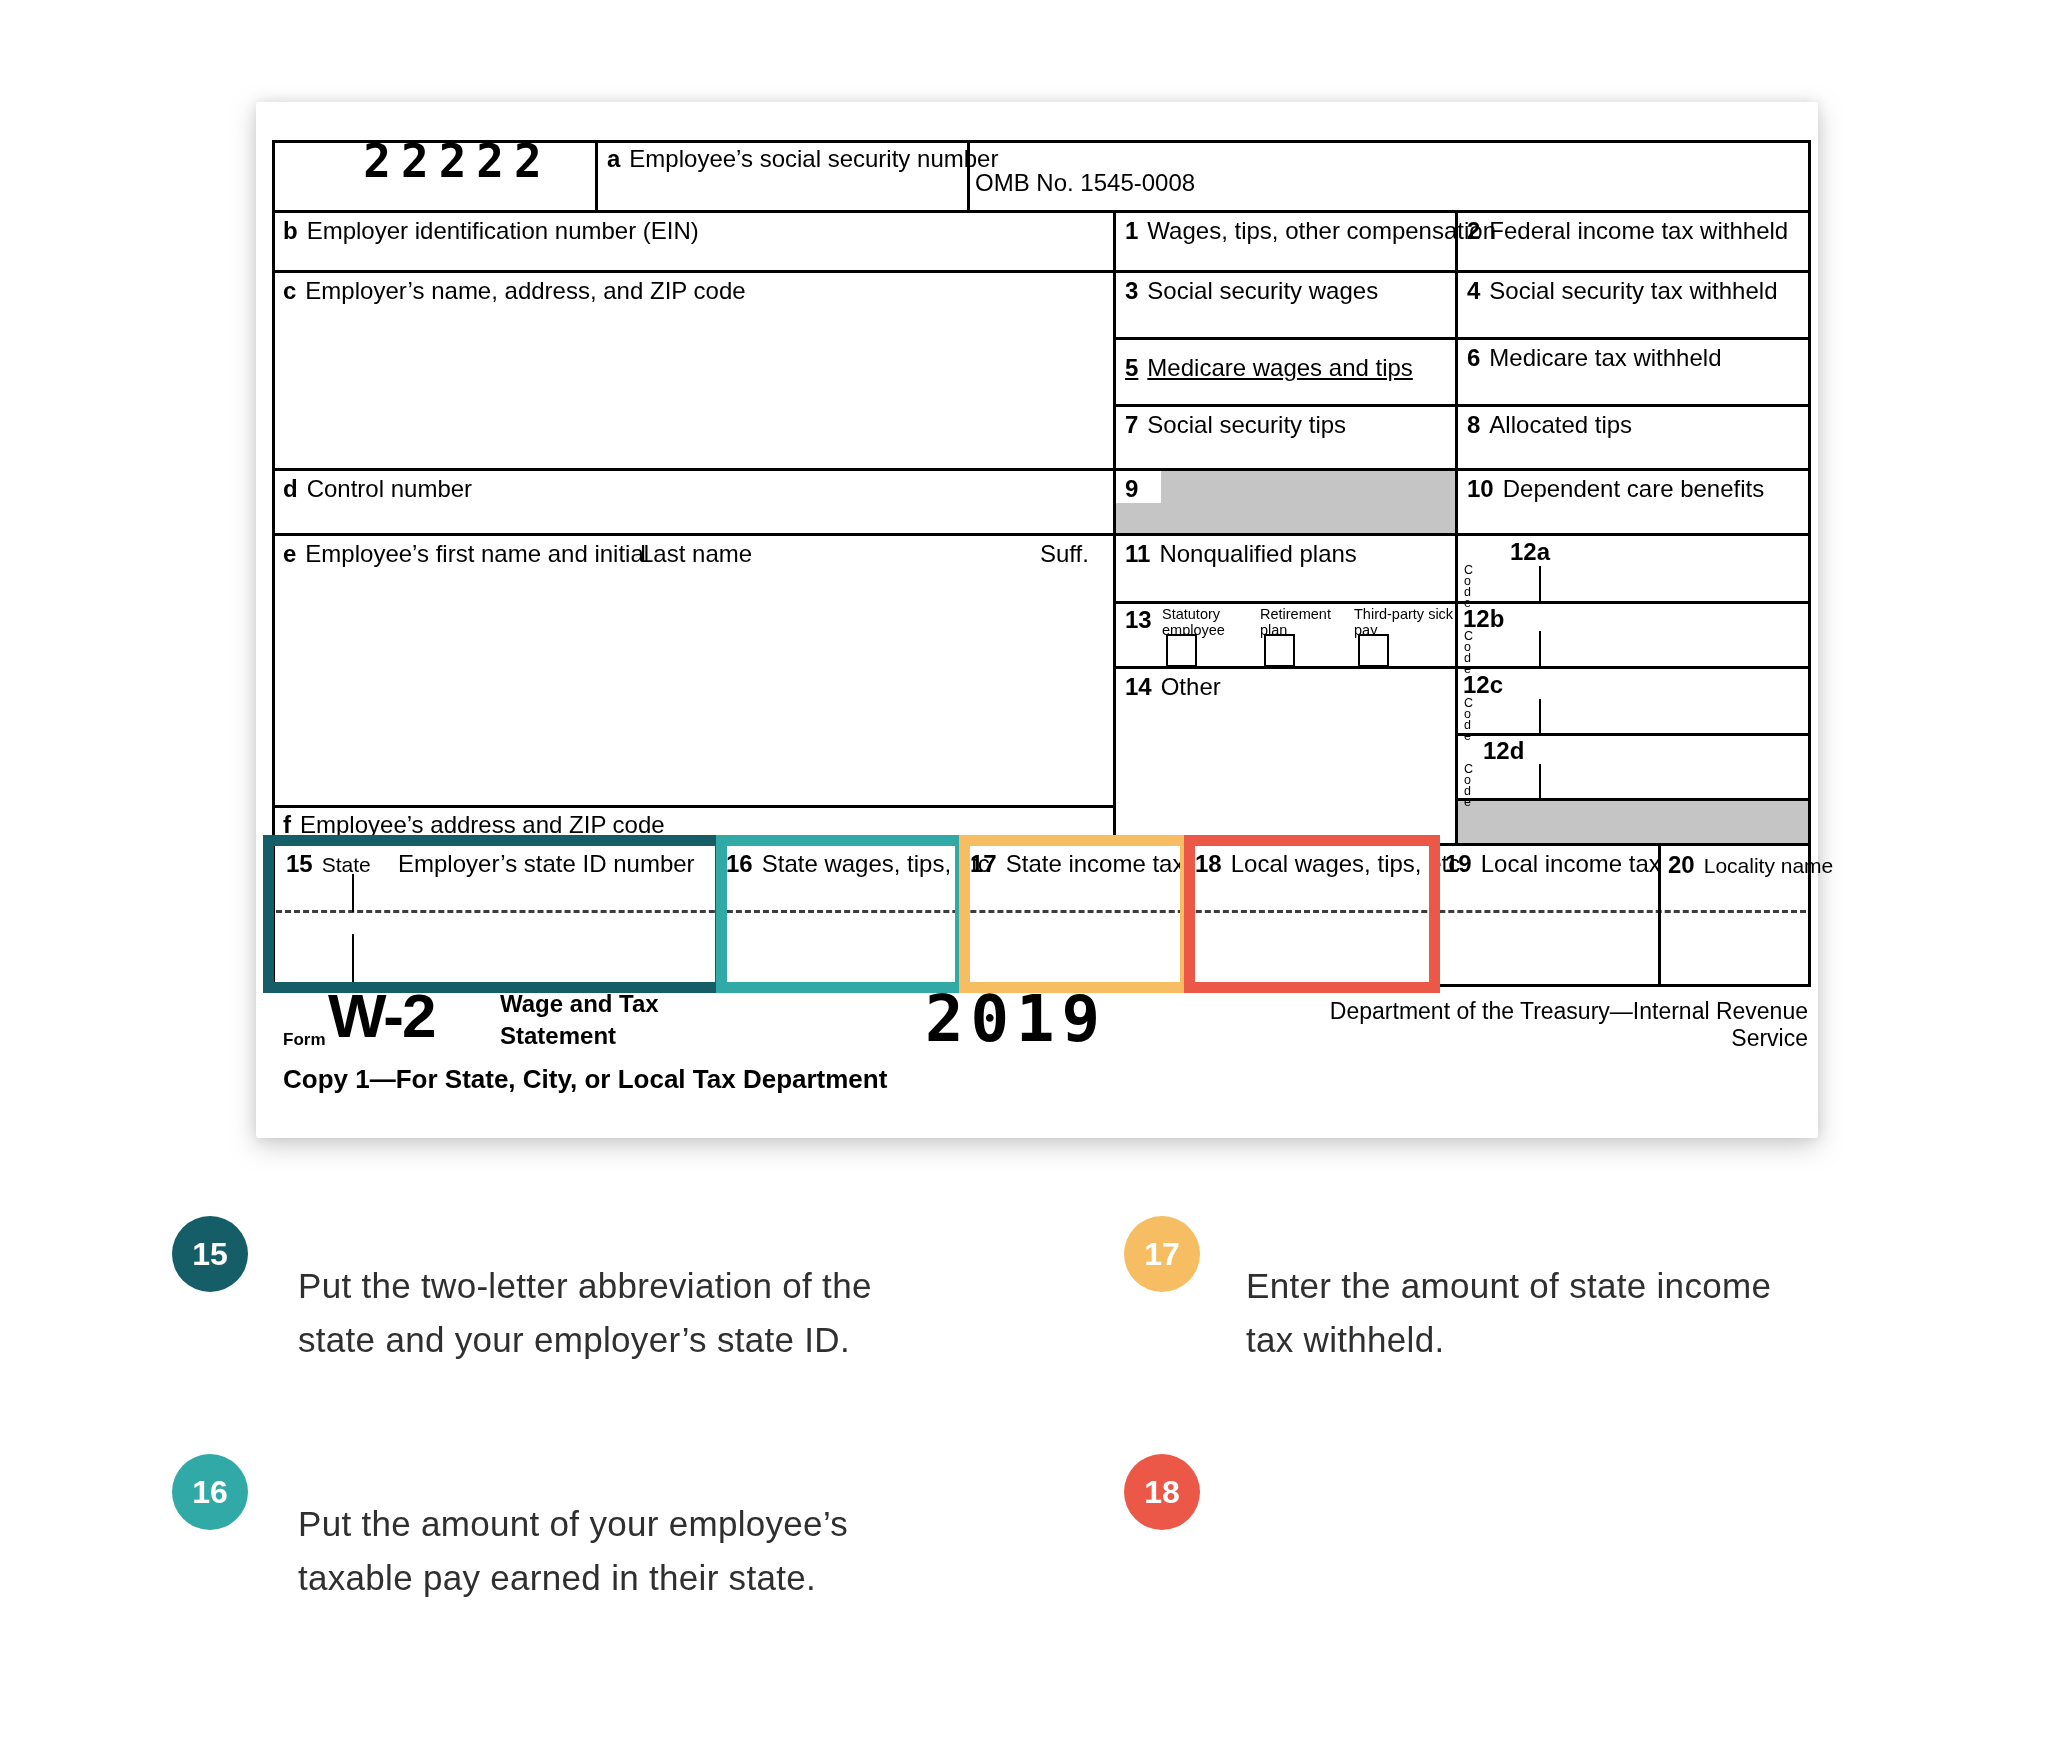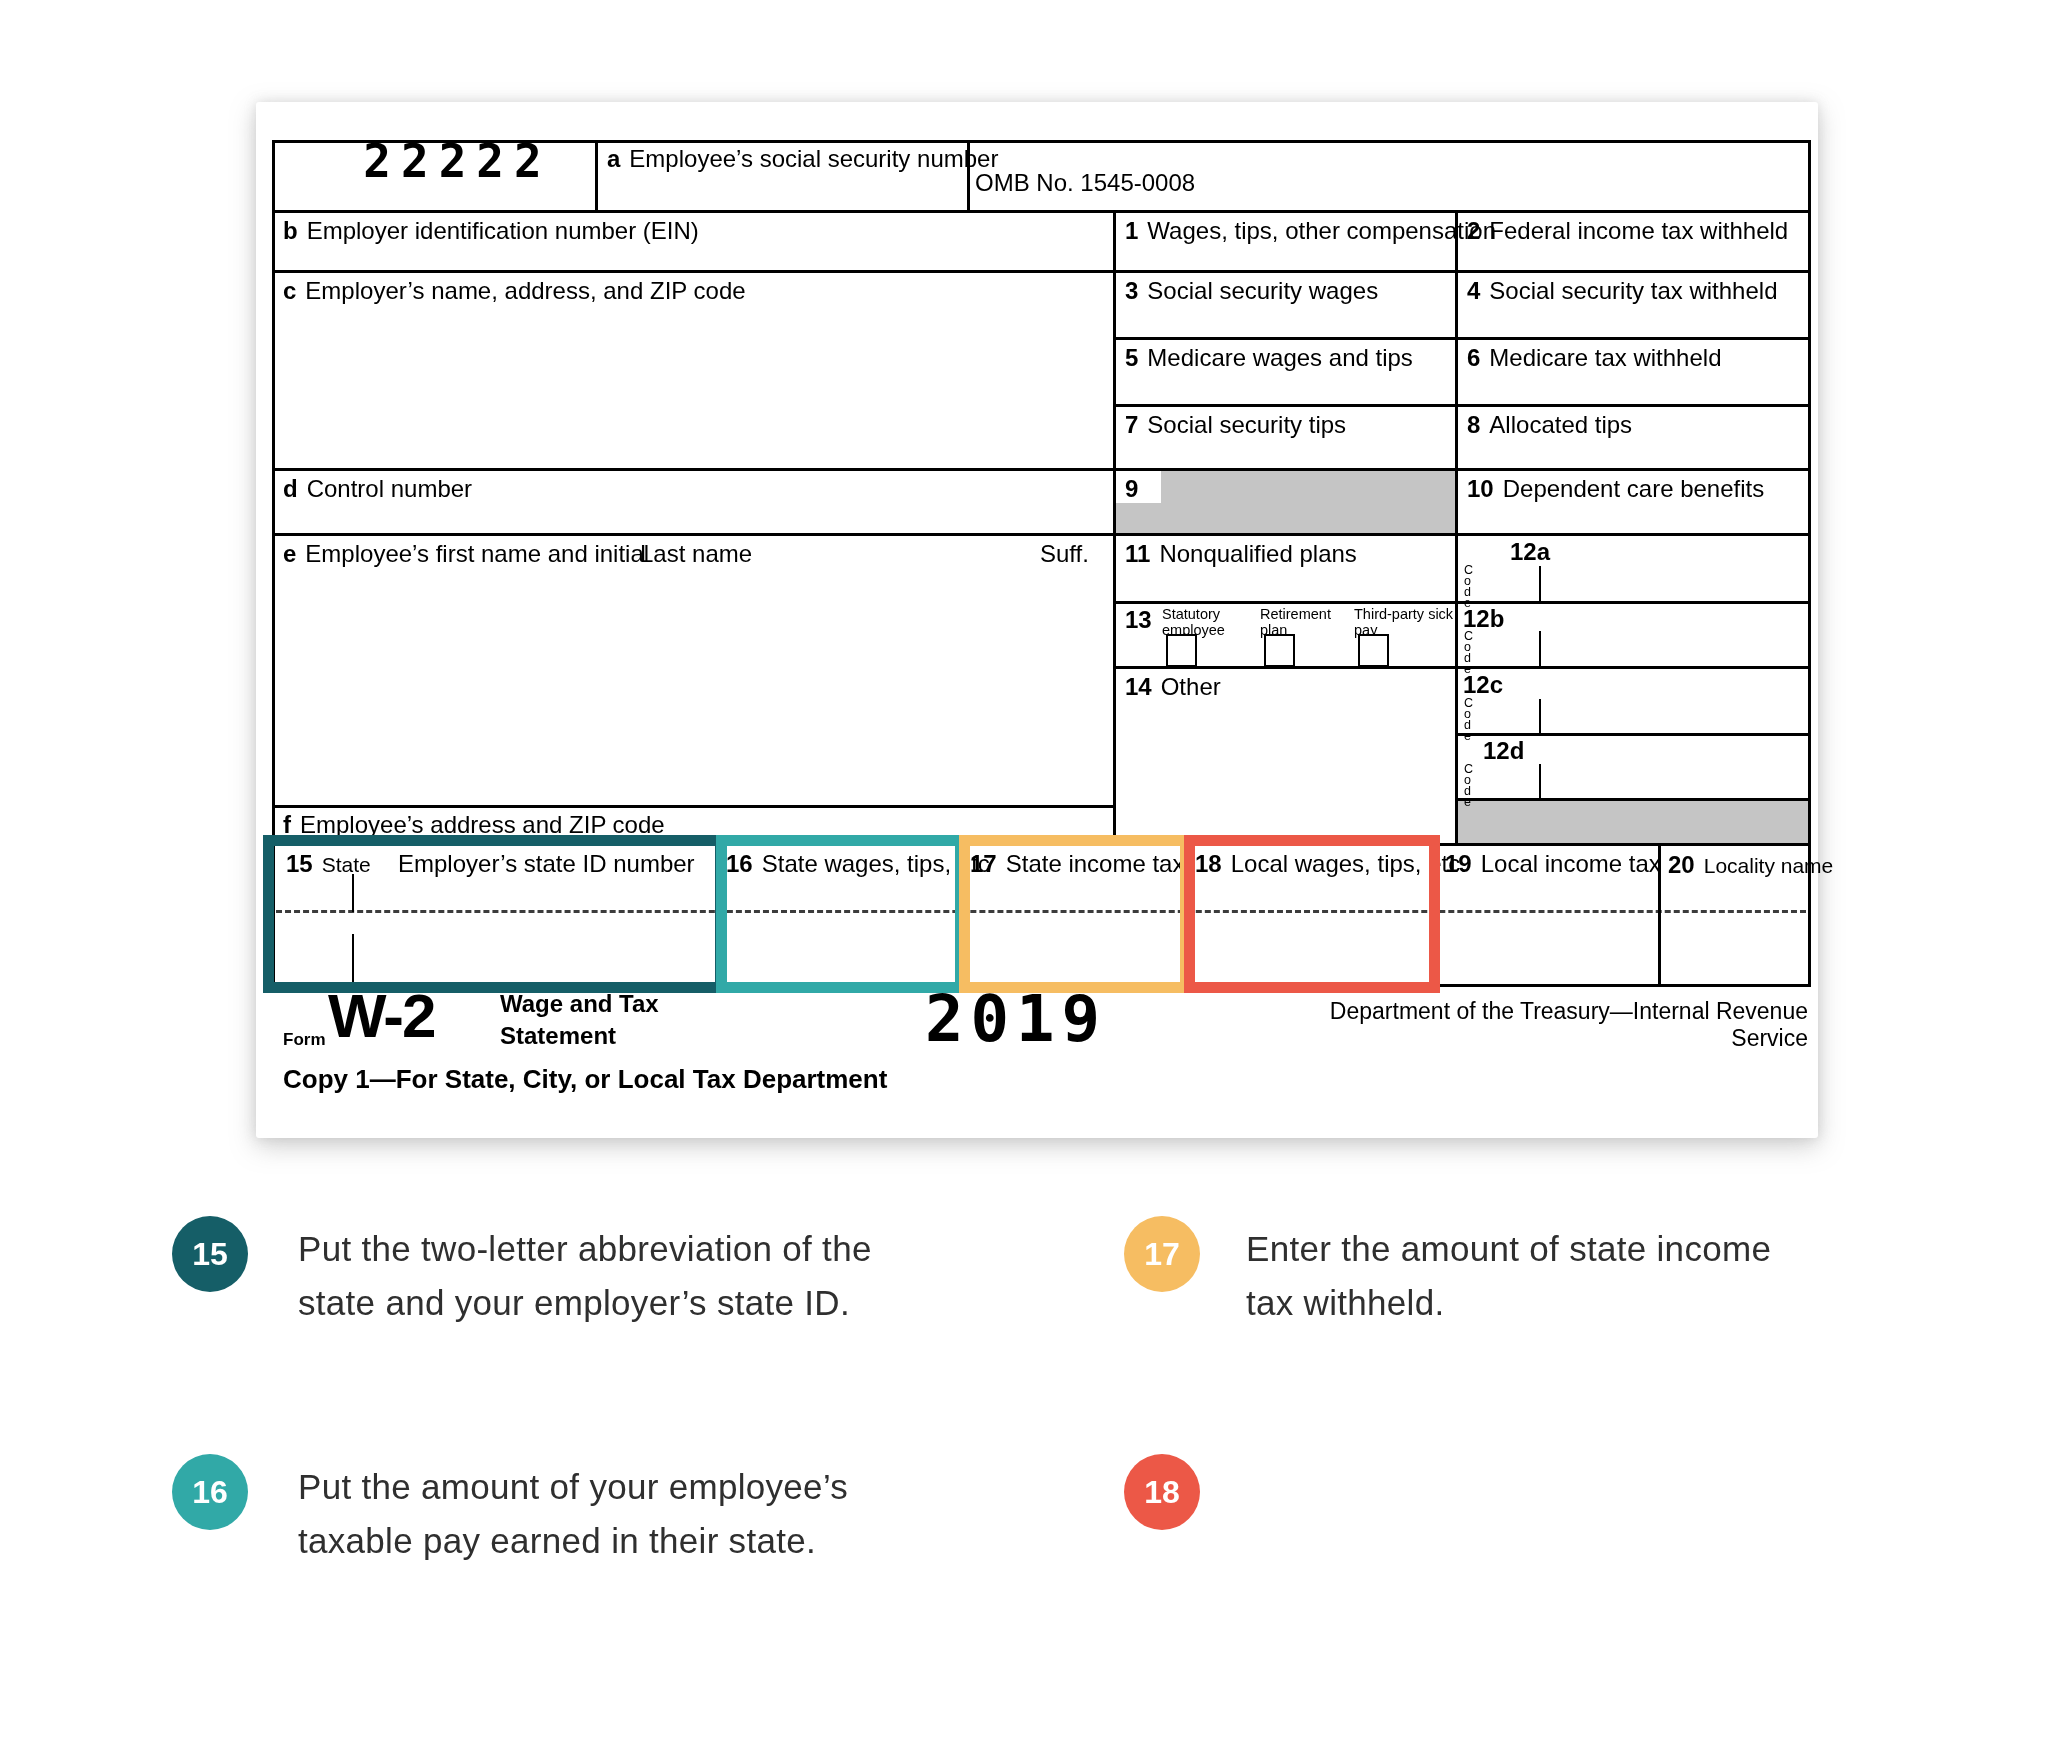--- a/index.html
+++ b/index.html
@@ -29,21 +29,21 @@
   
   .w2form{position:absolute;left:283px;top:1030px;font-size:17px;font-weight:bold;z-index:2;}
   .w2name{position:absolute;left:328px;top:980px;font-size:62px;font-weight:bold;letter-spacing:-2px;z-index:2;}
   .w2title{position:absolute;left:500px;top:988px;font-size:24px;line-height:32px;font-weight:bold;z-index:2;}
   .year{position:absolute;left:925px;top:982px;font-size:64px;letter-spacing:7px;z-index:2;}
   .dept{position:absolute;left:1285px;top:998px;width:523px;text-align:right;font-size:23px;z-index:2;}
   .copy{position:absolute;left:283px;top:1064px;font-size:26px;font-weight:bold;z-index:2;}
   
   .badge{position:absolute;width:76px;height:76px;border-radius:50%;color:#fff;font-size:32px;font-weight:bold;
          display:flex;align-items:center;justify-content:center;z-index:2;}
-  .ctext{position:absolute;font-size:35px;line-height:54px;color:#2f2f2f;letter-spacing:.3px;z-index:2;}
+  .ctext{position:absolute;font-size:35px;line-height:54px;color:#2f2f2f;letter-spacing:.3px;z-index:2;margin-top:37px;}
 </style>
 </head>
 <body>
 
 <div class="card"></div>
 
 <div>
   <div class="hl" style="left:272px;top:140px;width:1539px;"></div>
   <div class="hl" style="left:272px;top:210px;width:1539px;"></div>
   <div class="hl" style="left:272px;top:270px;width:1539px;"></div>
@@ -115,21 +115,21 @@
 </div>
 <div class="lbl" style="left:1467px;top:218px;">
   <span class="bn">2</span><span class="bt">Federal income tax withheld</span>
 </div>
 <div class="lbl" style="left:1125px;top:278px;">
   <span class="bn">3</span><span class="bt">Social security wages</span>
 </div>
 <div class="lbl" style="left:1467px;top:278px;">
   <span class="bn">4</span><span class="bt">Social security tax withheld</span>
 </div>
-<div class="lbl" style="left:1125px;top:345px;">
+<div class="lbl" style="left:1125px;top:355px;text-decoration:underline;">
   <span class="bn">5</span><span class="bt">Medicare wages and tips</span>
 </div>
 <div class="lbl" style="left:1467px;top:345px;">
   <span class="bn">6</span><span class="bt">Medicare tax withheld</span>
 </div>
 <div class="lbl" style="left:1125px;top:412px;">
   <span class="bn">7</span><span class="bt">Social security tips</span>
 </div>
 <div class="lbl" style="left:1467px;top:412px;">
   <span class="bn">8</span><span class="bt">Allocated tips</span>

